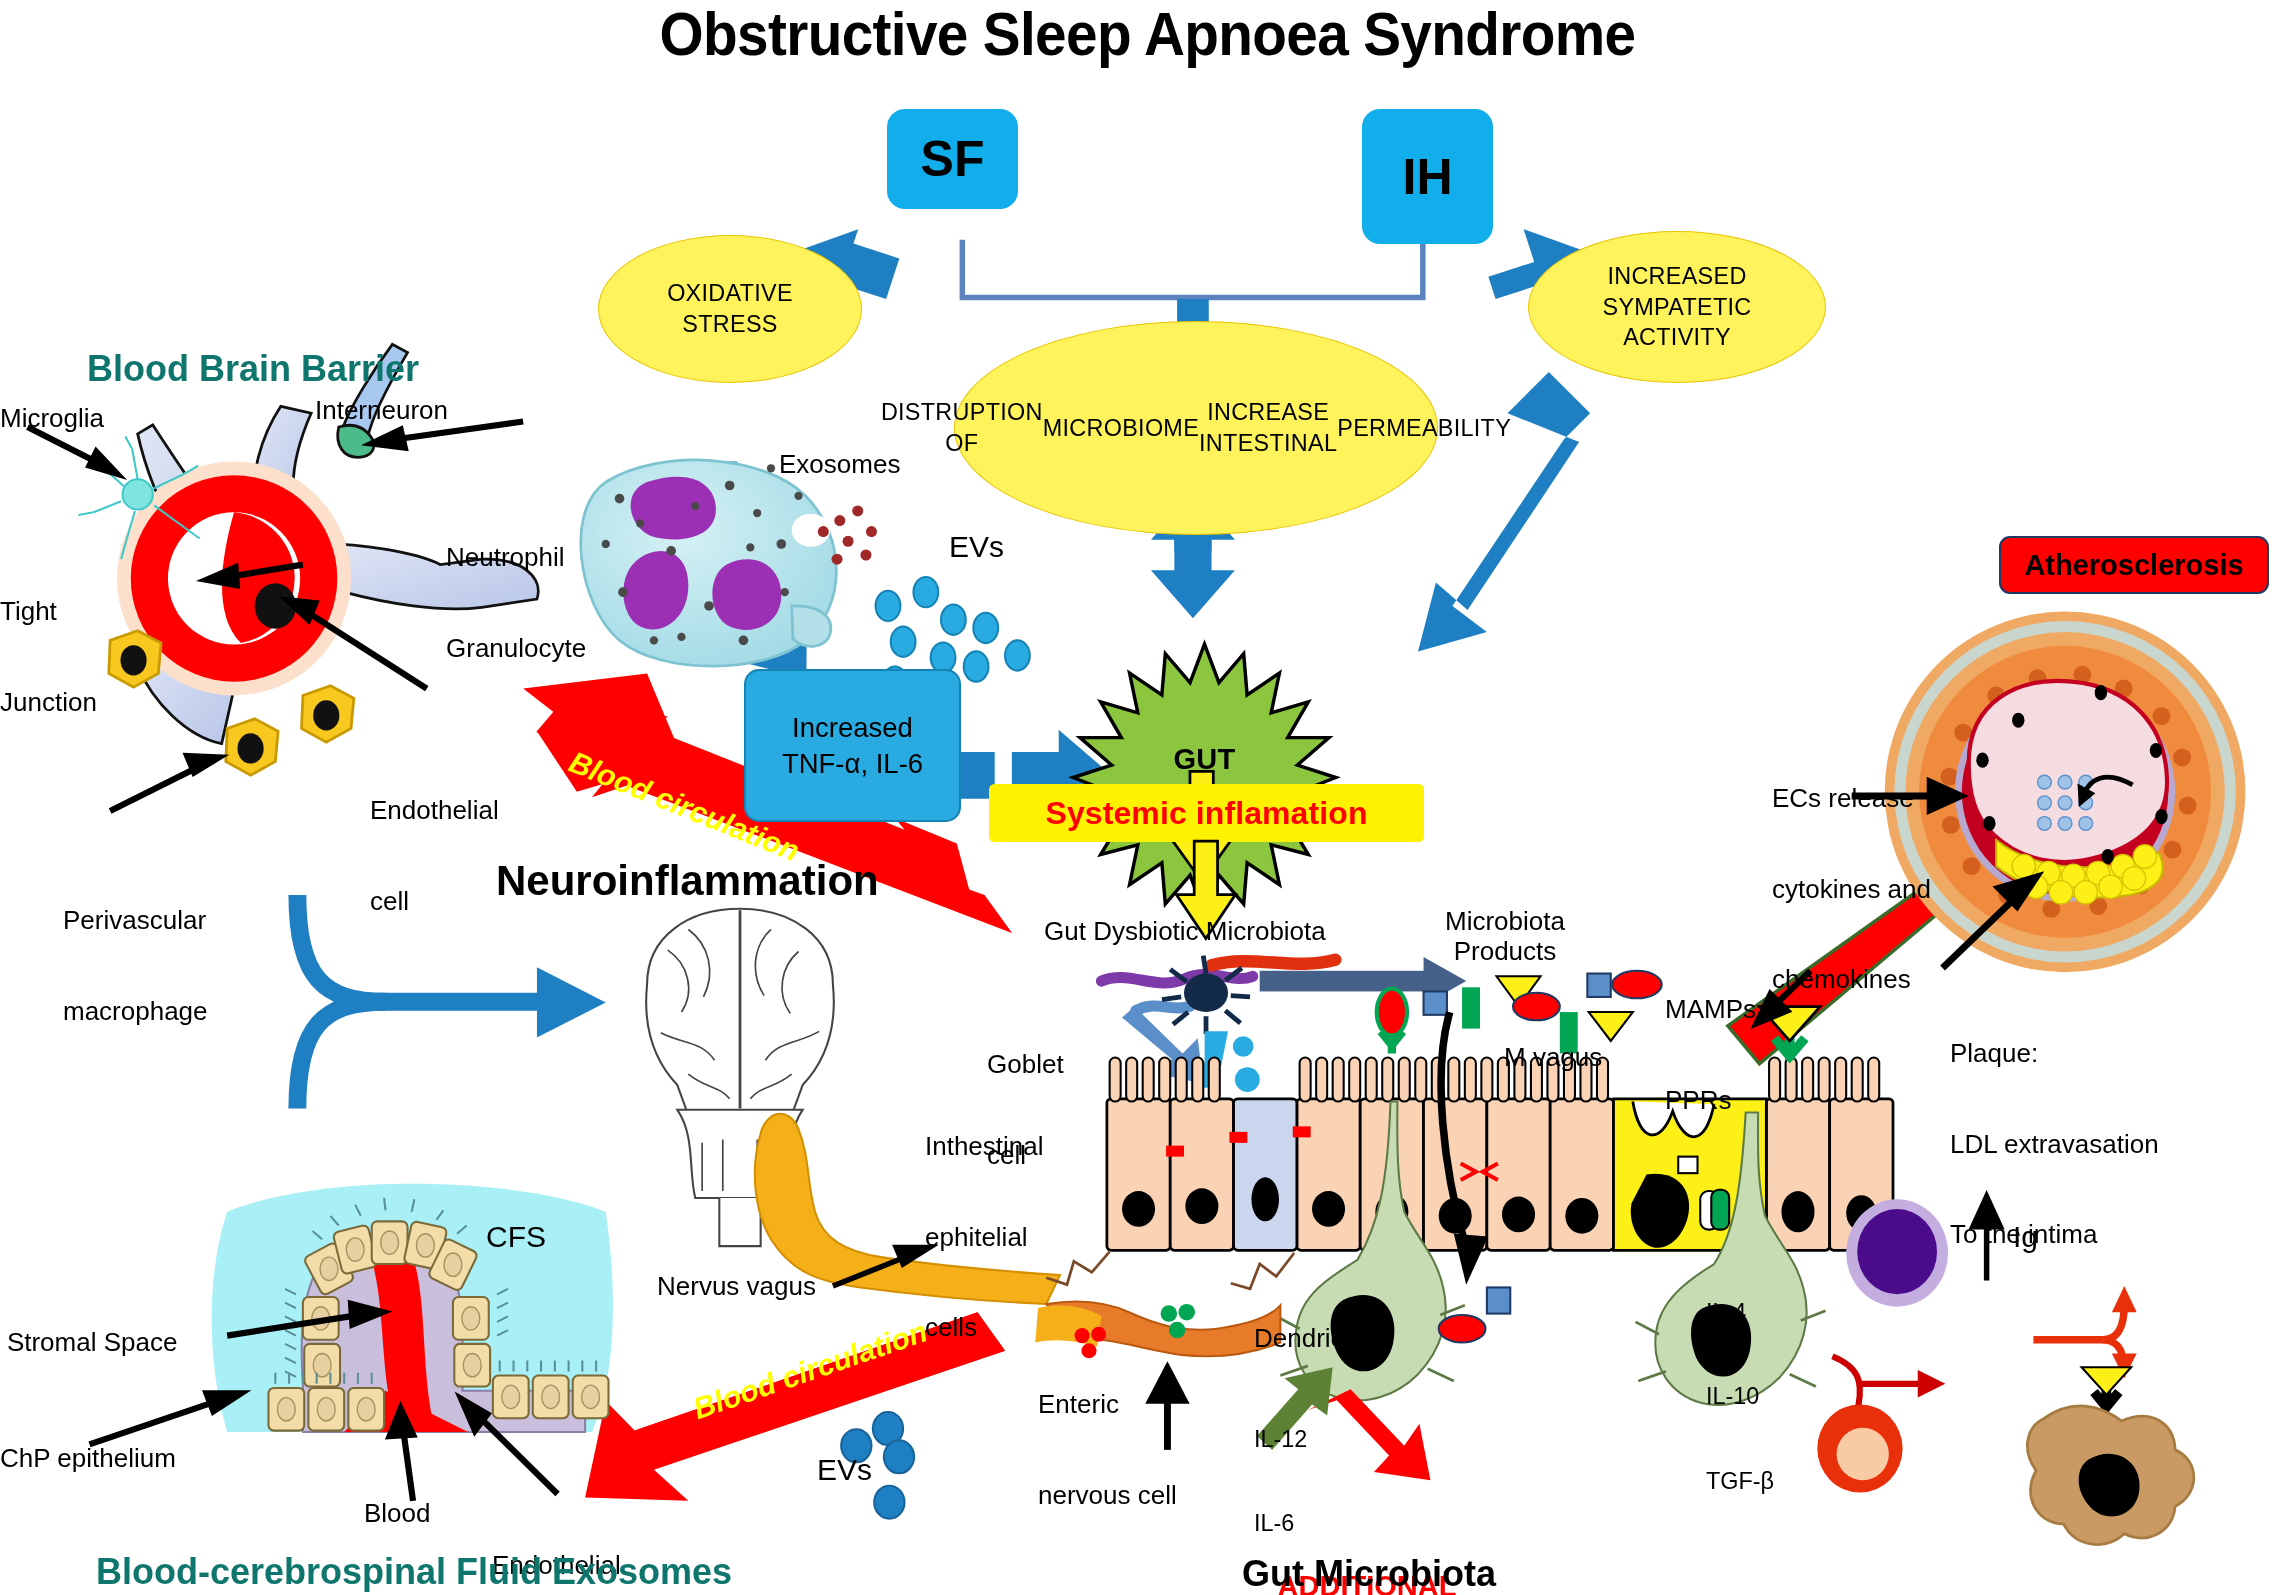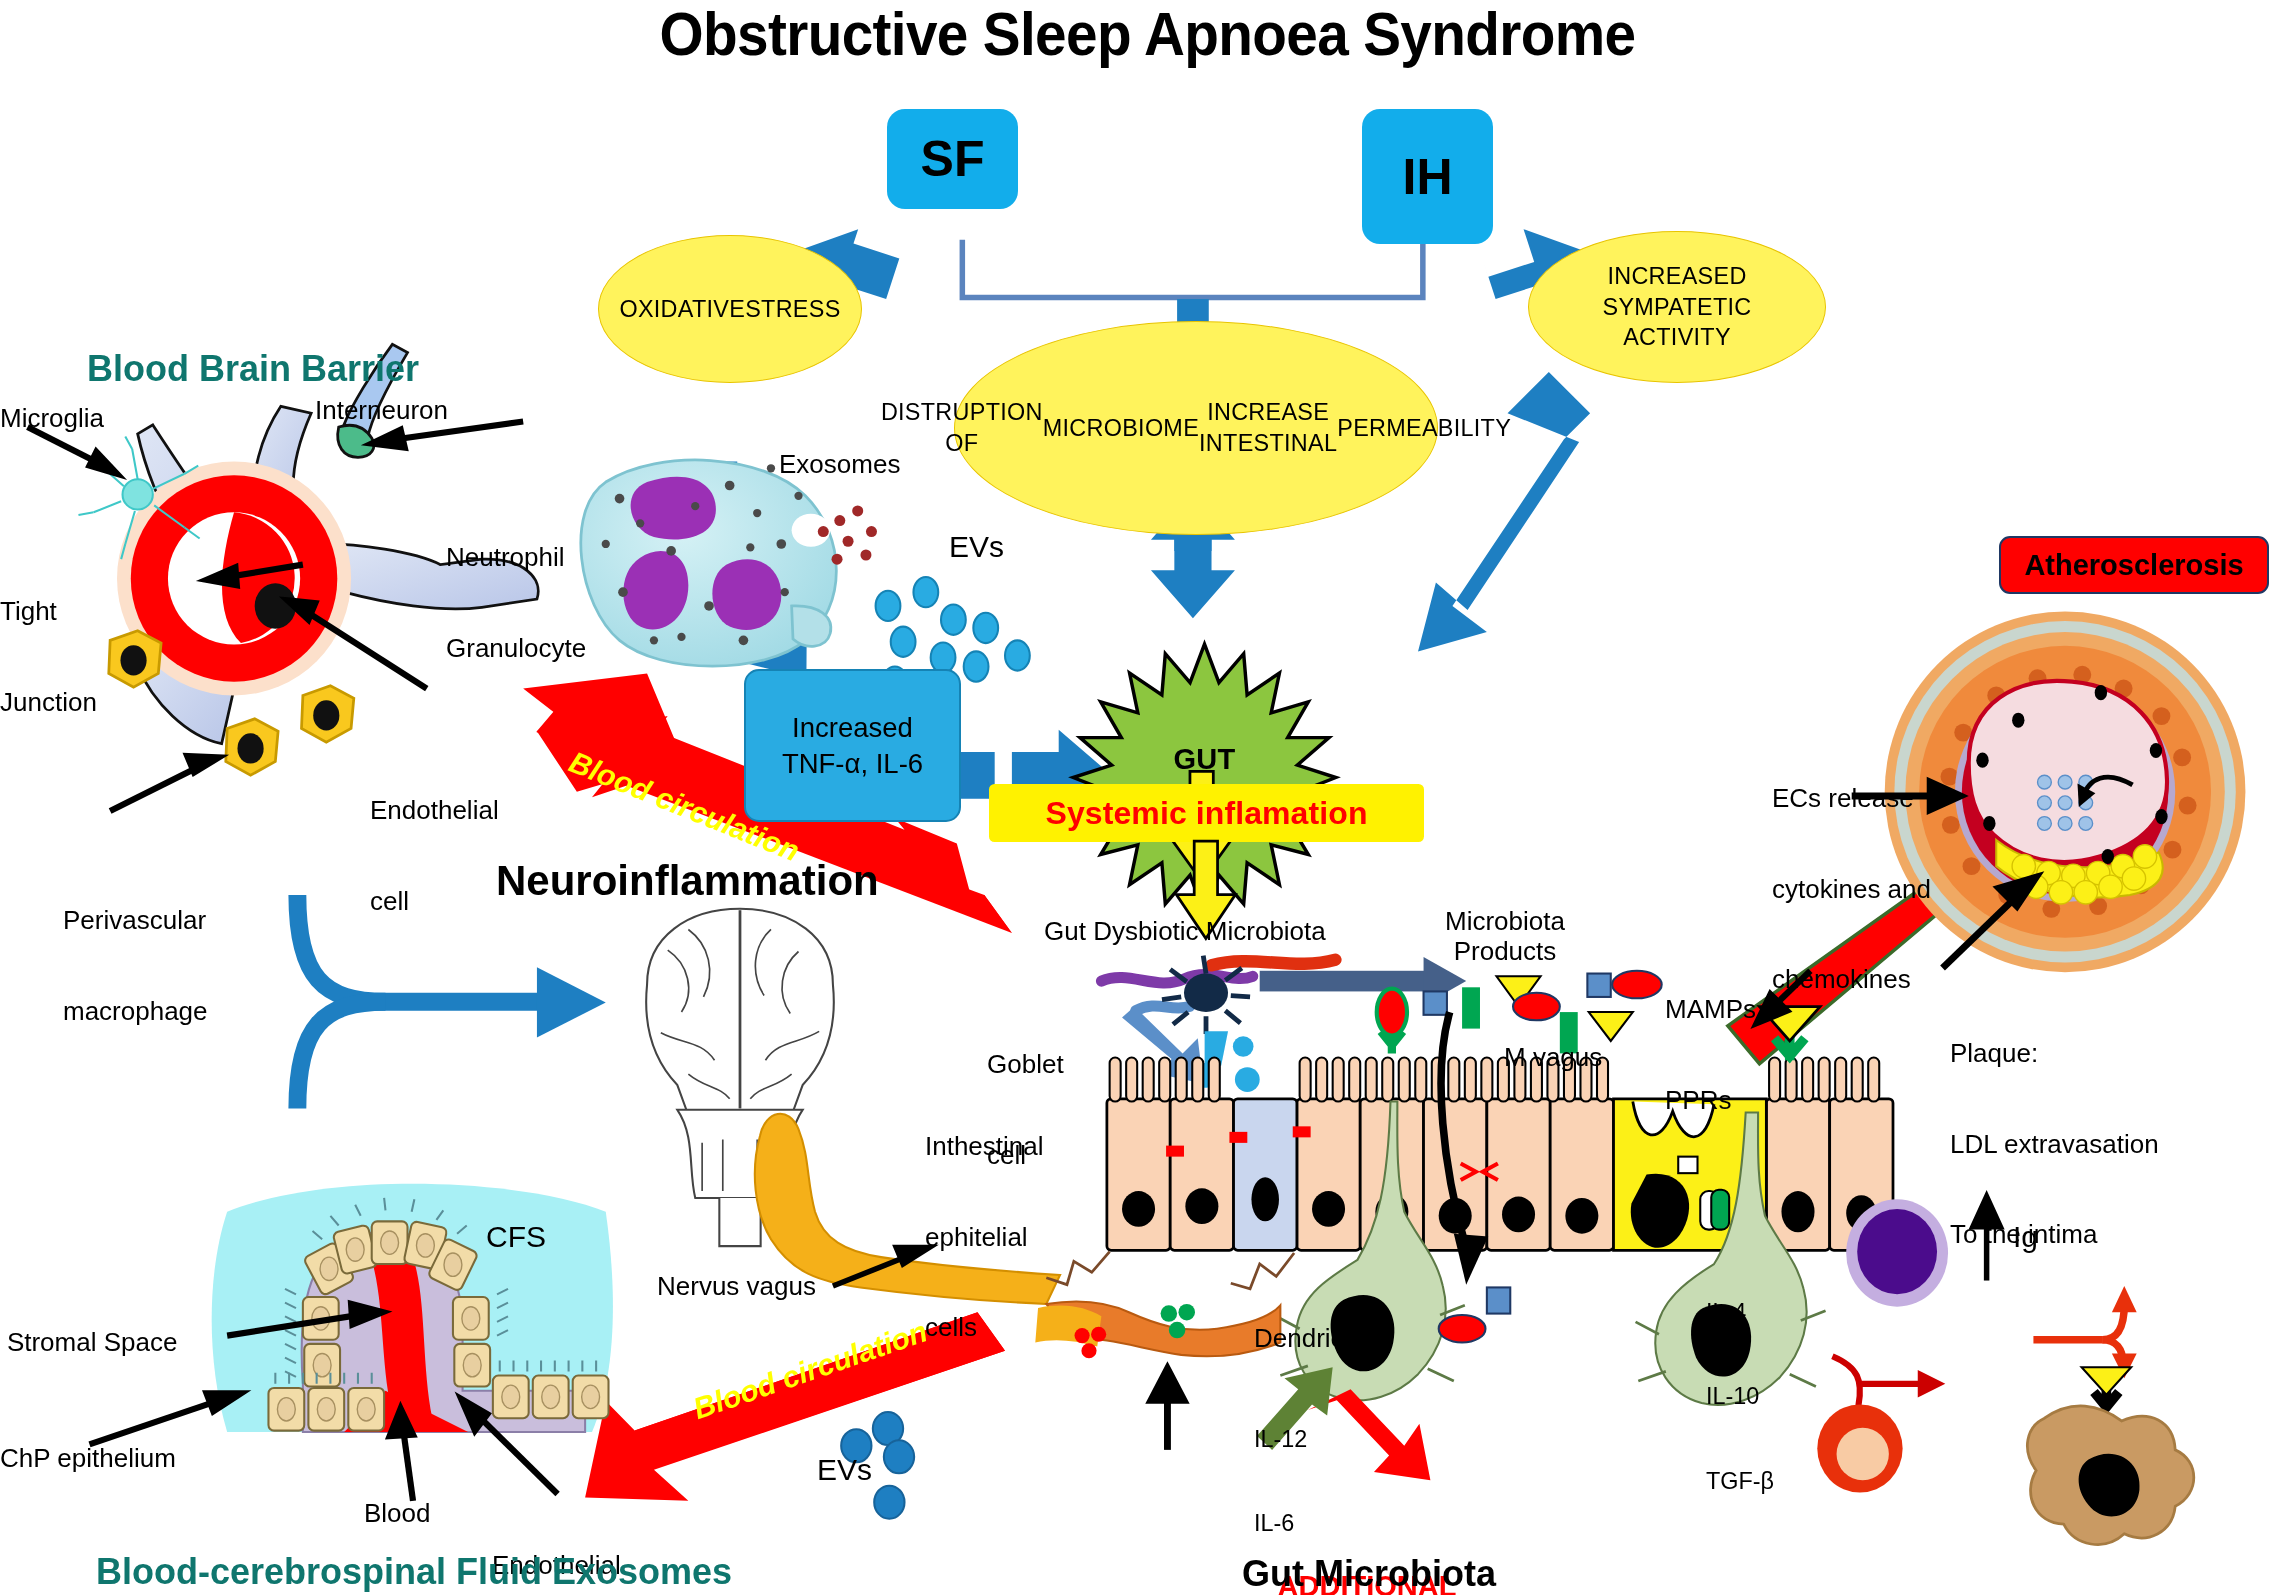--- a/index.html
+++ b/index.html
@@ -621,21 +621,21 @@
     </g>
   </svg>
 
   <div class="abs ctr drvbox" style="left:887px;top:109px;width:131px;height:100px;">
     <span>SF</span>
   </div>
   <div class="abs ctr drvbox" style="left:1362px;top:109px;width:131px;height:135px;">
     <span>IH</span>
   </div>
 
-  <div class="abs ctr ell" style="left:598px;top:235px;width:262px;height:146px;flex-direction:row;">
+  <div class="abs ctr ell" style="left:598px;top:235px;width:262px;height:146px;flex-direction:column;">
     <span>OXIDATIVE</span>
     <span>STRESS</span>
   </div>
 
   <div class="abs ctr ell" style="left:954px;top:321px;width:482px;height:212px;flex-direction:row;">
     <span>DISTRUPTION OF</span>
     <span>MICROBIOME</span>
     <span>INCREASE INTESTINAL</span>
     <span>PERMEABILITY</span>
   </div>
@@ -730,20 +730,24 @@
   <div class="abs lbl" style="left:987px;top:989px;">
     <div>Goblet</div>
     <div>cell</div>
   </div>
   <div class="abs lbl" style="left:925px;top:1071px;">
     <div>Inthestinal</div>
     <div>ephitelial</div>
     <div>cells</div>
   </div>
   <div class="abs lbl" style="left:1504px;top:1042px;">M vagus</div>
+  <div class="abs lbl" style="left:1038px;top:1329px;">
+    <div>Enteric</div>
+    <div>nervous cell</div>
+  </div>
   <div class="abs lbl" style="left:1254px;top:1323px;">Dendric cell</div>
   <div class="abs lbl-sm" style="left:1254px;top:1369px;">
     <div>IL-12</div>
     <div>IL-6</div>
     <div>TNFα</div>
   </div>
   <div class="abs red-txt" style="left:1250px;top:1495px;width:234px;">
     <div>ADDITIONAL</div>
     
   </div>

